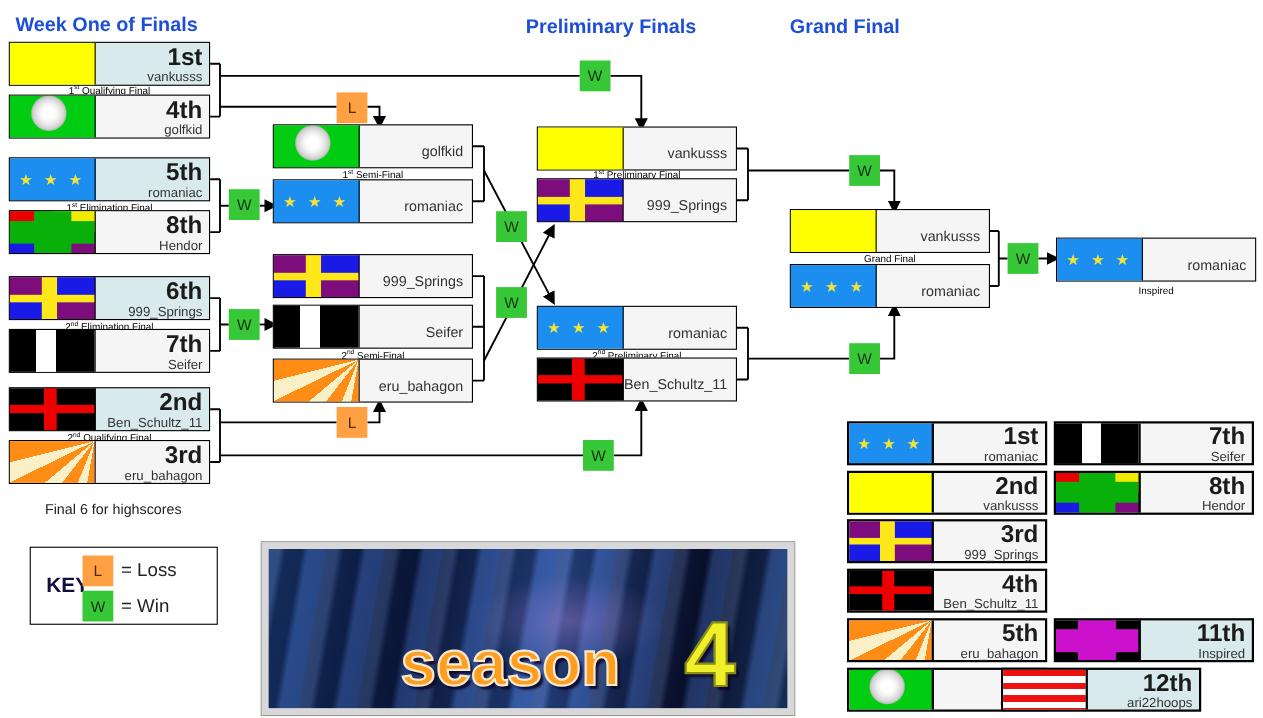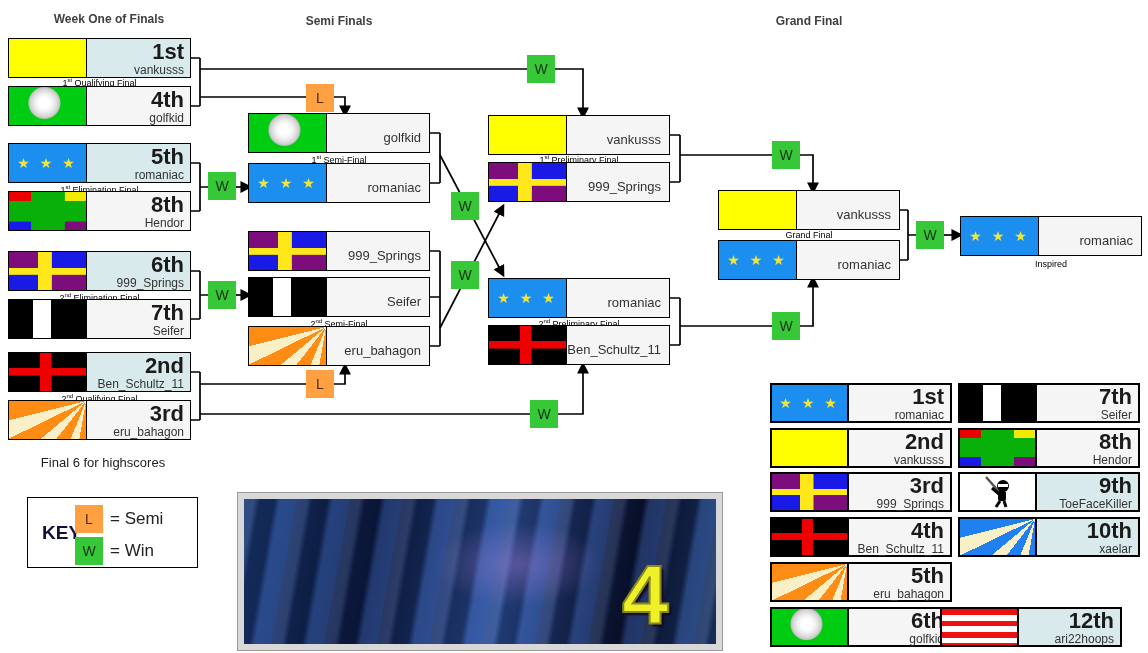--- a/index.html
+++ b/index.html
@@ -1,20 +1,20 @@
 <!DOCTYPE html>
 <html><head>
 <meta charset="utf-8">
 <style>
   html,body{margin:0;padding:0;background:#fff;}
   .stage{position:relative;width:1148px;height:653px;background:#fff;overflow:hidden;
          font-family:"Liberation Sans",sans-serif;}
   .stage *{box-sizing:border-box;}
   svg.wires{position:absolute;left:0;top:0;z-index:1;}
-  .hdr{position:absolute;font-size:12px;font-weight:bold;color:#404040;z-index:2;text-align:center;}
+  .hdr{position:absolute;font-size:18px;font-weight:bold;color:#1d4ed8;z-index:2;text-align:left;}
   
   .pbox{position:absolute;width:183px;height:40px;border:1px solid #000;background:#f5f5f5;
         display:flex;z-index:2;}
   .pbox.hl{background:#d9eaec;}
   .flag{flex:0 0 78px;border-right:1px solid #000;position:relative;overflow:hidden;
         display:flex;align-items:center;justify-content:center;}
   .info{flex:1;display:flex;flex-direction:column;justify-content:center;align-items:flex-end;
         padding:13px 6px;line-height:1;text-align:center;}
   .rank{font-size:22px;font-weight:bold;color:#1b1b1b;}
   .pname{font-size:12px;color:#333;margin-top:1px;white-space:nowrap;}
@@ -126,21 +126,21 @@
 
       <path d="M670,298 H680 M670,345 H680 M680,298 V345 M680,326 H772"></path>
       <path d="M800,326 H813 V285" marker-end="url(#ah)"></path>
 
       <path d="M900,210 H908 M900,260 H908 M908,210 V260 M908,235 H916"></path>
       <path d="M944,235 H954" marker-end="url(#ah)"></path>
     </g>
   </svg>
 
   <div class="hdr" style="left:14px;top:12px;width:190px">Week One of Finals</div>
-  <div class="hdr" style="left:248px;top:14px;width:182px">Semi Finals</div>
+  <div class="hdr" style="left:478px;top:14px;width:202px">Preliminary Finals</div>
   <div class="hdr" style="left:718px;top:14px;width:182px">Grand Final</div>
 
   <div class="pbox hl" style="left:8px;top:38px">
     <div class="flag f-vankusss"></div>
     <div class="info">
         <div class="rank">1st</div>
       <div class="pname">vankusss</div>
       </div>
   </div>
   <div class="mlabel" style="left:8px;top:77px"><span>1</span><sup>st</sup><span> Qualifying Final</span></div>
@@ -267,26 +267,27 @@
   <div class="badge win" style="left:451px;top:192px">W</div>
   <div class="badge win" style="left:451px;top:261px">W</div>
   <div class="badge win" style="left:772px;top:141px">W</div>
   <div class="badge win" style="left:772px;top:312px">W</div>
   <div class="badge win" style="left:916px;top:221px">W</div>
 
   <div class="note">Final 6 for highscores</div>
   <div class="keybox">
     <div class="keytitle">KEY</div>
     <div class="kbadge badge loss" style="left:47px;top:7px;position:absolute">L</div>
-    <div class="keytext" style="left:82px;top:11px">= Semi</div>
+    <div class="keytext" style="left:82px;top:11px">= Loss</div>
     <div class="kbadge badge win" style="left:47px;top:39px;position:absolute">W</div>
     <div class="keytext" style="left:82px;top:43px">= Win</div>
   </div>
 
   <div class="logo">
+    <div class="logo-word lw-season">season</div>
     <div class="logo-word lw-four">4</div>
   </div>
 
   <div class="srow" style="left:770px;top:383px">
     <div class="flag f-romaniac"></div>
     <div class="info">
         <div class="rank">1st</div>
       <div class="pname">romaniac</div>
       </div>
   </div>
@@ -333,45 +334,28 @@
       <div class="pname">Seifer</div>
       </div>
   </div>
   <div class="srow" style="left:958px;top:428px">
     <div class="flag f-hendor"></div>
     <div class="info">
         <div class="rank">8th</div>
       <div class="pname">Hendor</div>
       </div>
   </div>
-  <div class="srow hl" style="left:958px;top:472px">
-    <div class="flag f-toeface">
-      <svg width="44" height="34" viewBox="0 0 44 34">
-        <line x1="10" y1="2" x2="26" y2="20" stroke="#555" stroke-width="2.5"></line>
-        <circle cx="27" cy="11" r="6" fill="#000"></circle>
-        <rect x="22" y="9" width="10" height="3" fill="#fff"></rect>
-        <rect x="22" y="16" width="8" height="10" rx="2" fill="#000"></rect>
-        <line x1="23" y1="19" x2="16" y2="13" stroke="#000" stroke-width="3"></line>
-        <line x1="24" y1="26" x2="20" y2="32" stroke="#000" stroke-width="3"></line>
-        <line x1="28" y1="26" x2="30" y2="32" stroke="#000" stroke-width="3"></line>
-      </svg>
-    </div>
-    <div class="info">
-        <div class="rank">9th</div>
-      <div class="pname">ToeFaceKiller</div>
-      </div>
-  </div>
-  <div class="srow hl" style="left:958px;top:517px">
-    <div class="flag f-xaelar"></div>
-    <div class="info">
-        <div class="rank">10th</div>
-      <div class="pname">xaelar</div>
-      </div>
-  </div>
-  <div class="srow hl" style="left:940px;top:607px">
+  <div class="srow hl" style="left:958px;top:562px">
+    <div class="flag f-inspired"></div>
+    <div class="info">
+        <div class="rank">11th</div>
+      <div class="pname">Inspired</div>
+      </div>
+  </div>
+  <div class="srow hl" style="left:910px;top:607px">
     <div class="flag f-ari"></div>
     <div class="info">
         <div class="rank">12th</div>
       <div class="pname">ari22hoops</div>
       </div>
   </div>
 
 </div>
 
 </body></html>

